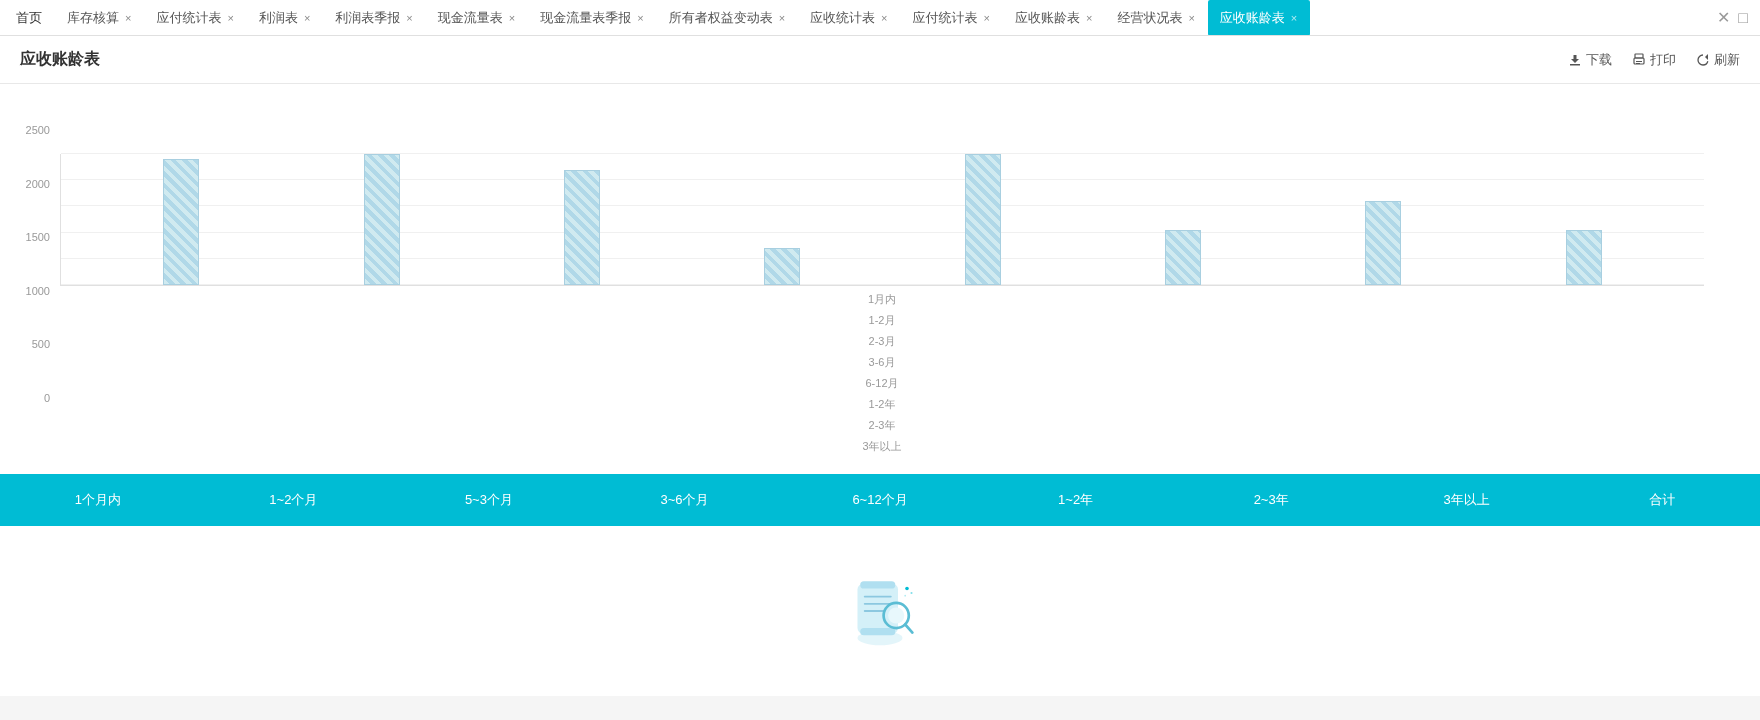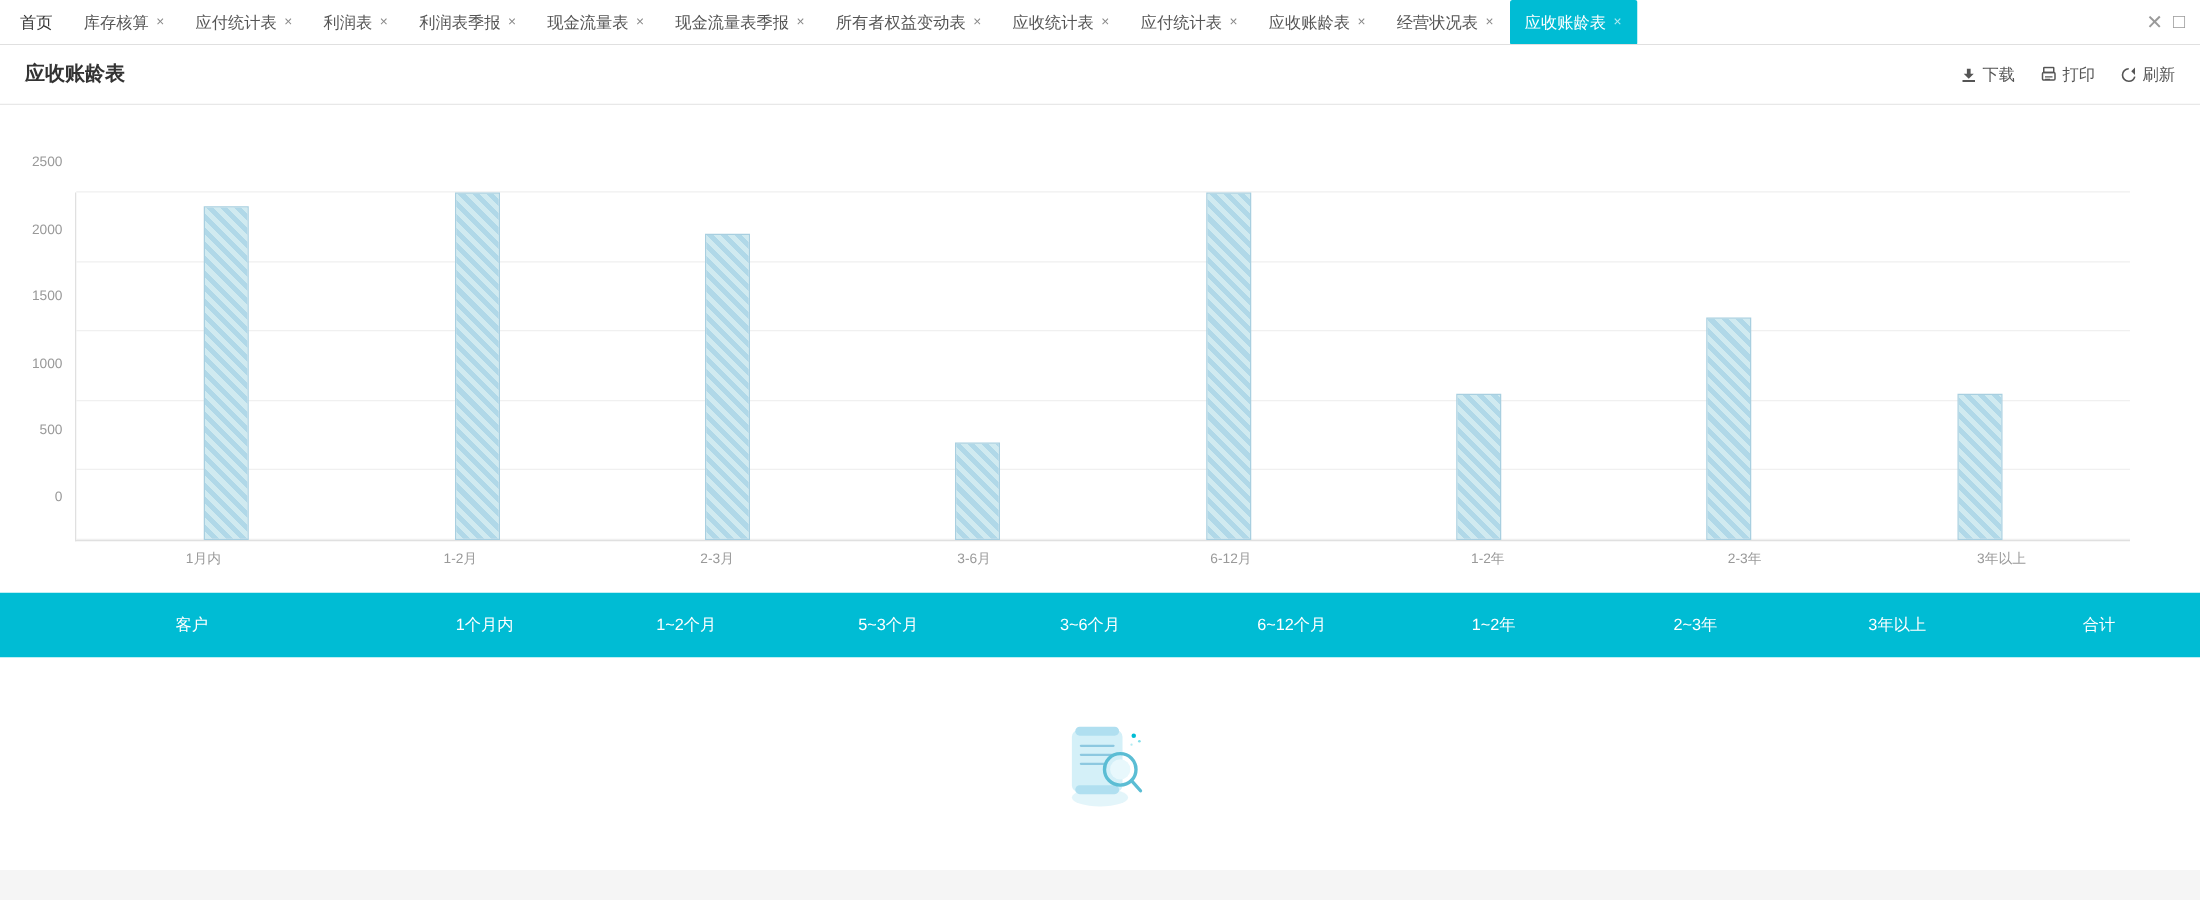--- a/index.html
+++ b/index.html
@@ -163,20 +163,21 @@
         #d0eaf0 4px,
         #b0d8e8 4px,
         #b0d8e8 8px
       );
       border: 1px solid #a8cfe0;
       min-height: 2px;
     }
     .chart-x-labels {
       display: flex;
       padding-left: 0;
+      flex-direction: column;
     }
     .chart-x-label {
       flex: 1;
       text-align: center;
       font-size: 11px;
       color: #999;
       padding-top: 6px;
     }
 
     
@@ -362,21 +363,20 @@
             <div class="chart-x-label">6-12月</div>
             <div class="chart-x-label">1-2年</div>
             <div class="chart-x-label">2-3年</div>
             <div class="chart-x-label">3年以上</div>
           </div>
       </div>
     </div>
   </div>
 
   <div class="table-header" id="table-header">
-  <div class="th-cell customer">客户</div>
       <div class="th-cell">1个月内</div>
       <div class="th-cell">1~2个月</div>
       <div class="th-cell">5~3个月</div>
       <div class="th-cell">3~6个月</div>
       <div class="th-cell">6~12个月</div>
       <div class="th-cell">1~2年</div>
       <div class="th-cell">2~3年</div>
       <div class="th-cell">3年以上</div>
       <div class="th-cell">合计</div>
     </div>

